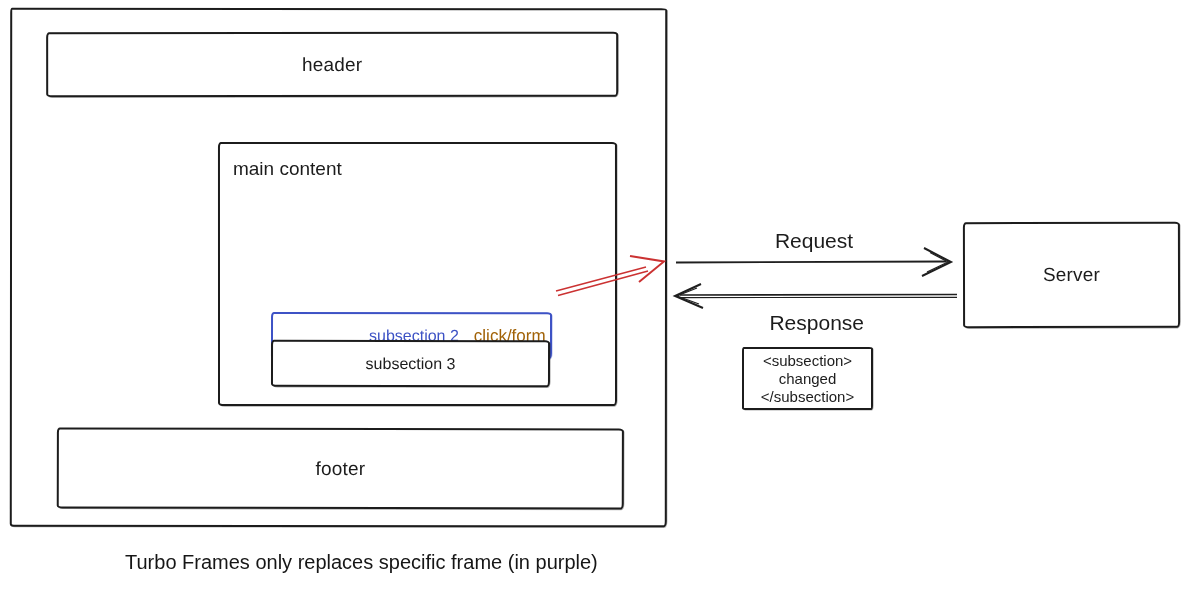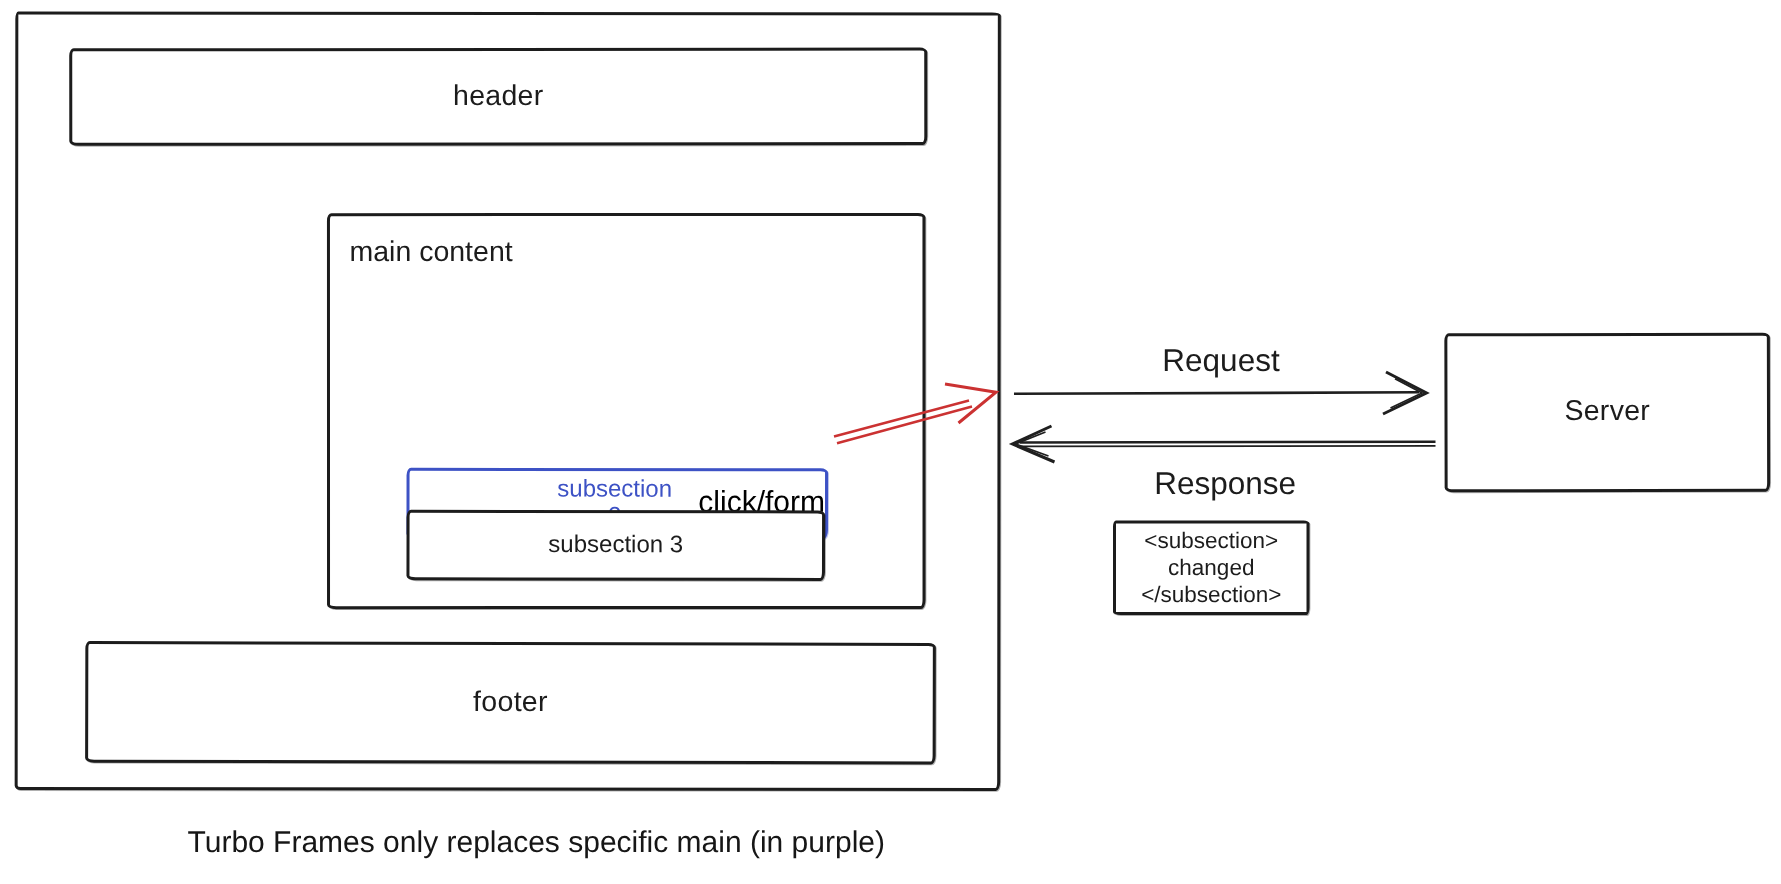--- a/index.html
+++ b/index.html
@@ -20,21 +20,21 @@
   .outer{left:10px;top:8px;width:657px;height:519px;border-radius:2px 6px 3px 4px/5px 2px 6px 3px;transform:rotate(.05deg);}
   .header{left:34px;top:22px;width:572px;height:65px;transform:rotate(-.1deg);}
   .sidebar{left:43px;top:134px;width:127px;height:259px;transform:rotate(.12deg);}
   .main{left:206px;top:132px;width:399px;height:264px;transform:rotate(-.06deg);text-align:center;}
   .main-label{position:absolute;left:13px;top:14px;font-size:19px;}
   .sub{position:absolute;left:51px;width:279px;height:47px;display:flex;align-items:center;justify-content:center;font-size:16px;}
   .sub1{top:55px;transform:rotate(-.15deg);}
   .sub2{top:128px;width:281px;border-color:#3d52c5;box-shadow:0.6px 0.6px 0 0 rgba(61,82,197,.35);justify-content:flex-start;padding-left:96px;gap:15px;transform:rotate(.08deg);margin-top:40px;}
   .sub3{top:196px;transform:rotate(.1deg);}
   .sub2-label{color:#3d52c5;}
-  .sub2-action{color:#000000;font-size:20px;}
+  .sub2-action{color:#a16207;font-size:17px;}
   .footer{left:45px;top:418px;width:567px;height:81px;transform:rotate(.07deg);}
   .server{left:963px;top:222px;width:217px;height:106px;border-width:2.5px;transform:rotate(-.12deg);}
   .payload{left:742px;top:347px;width:131px;height:63px;display:flex;flex-direction:column;align-items:center;justify-content:center;
     font-size:15px;line-height:18px;text-align:center;border-radius:2px 4px 2px 5px/4px 2px 5px 2px;}
   .flow-label{position:absolute;font-size:21px;}
   .request-label{left:772px;top:229px;width:84px;text-align:center;}
   .response-label{left:768px;top:311px;width:96px;text-align:right;}
   .caption{position:absolute;left:125px;top:551px;font-size:20px;color:#161616;}
   svg.arrows{position:absolute;left:0;top:0;width:1187px;height:589px;pointer-events:none;}
   svg .black{stroke:#1f1f1f;fill:none;}
@@ -77,21 +77,21 @@
 
   <div class="box payload">
     <div>&lt;subsection&gt;</div>
     <div>changed</div>
     <div>&lt;/subsection&gt;</div>
   </div>
 
   <div class="flow-label request-label">Request</div>
   <div class="flow-label response-label">Response</div>
 
-  <div class="caption">Turbo Frames only replaces specific main (in purple)</div>
+  <div class="caption">Turbo Frames only replaces specific frame (in purple)</div>
 
   <svg class="arrows" viewBox="0 0 1187 589" xmlns="http://www.w3.org/2000/svg">
 
     <g>
       <path class="black" stroke-width="1.8" d="M676 262.5 L946 261.5"></path>
       <path class="black" stroke-width="2" d="M924 248 L951 262 L922 276"></path>
       <path class="black" stroke-width="1.2" d="M930 252.5 L948 262 L927 272"></path>
     </g>
 
     <g>

